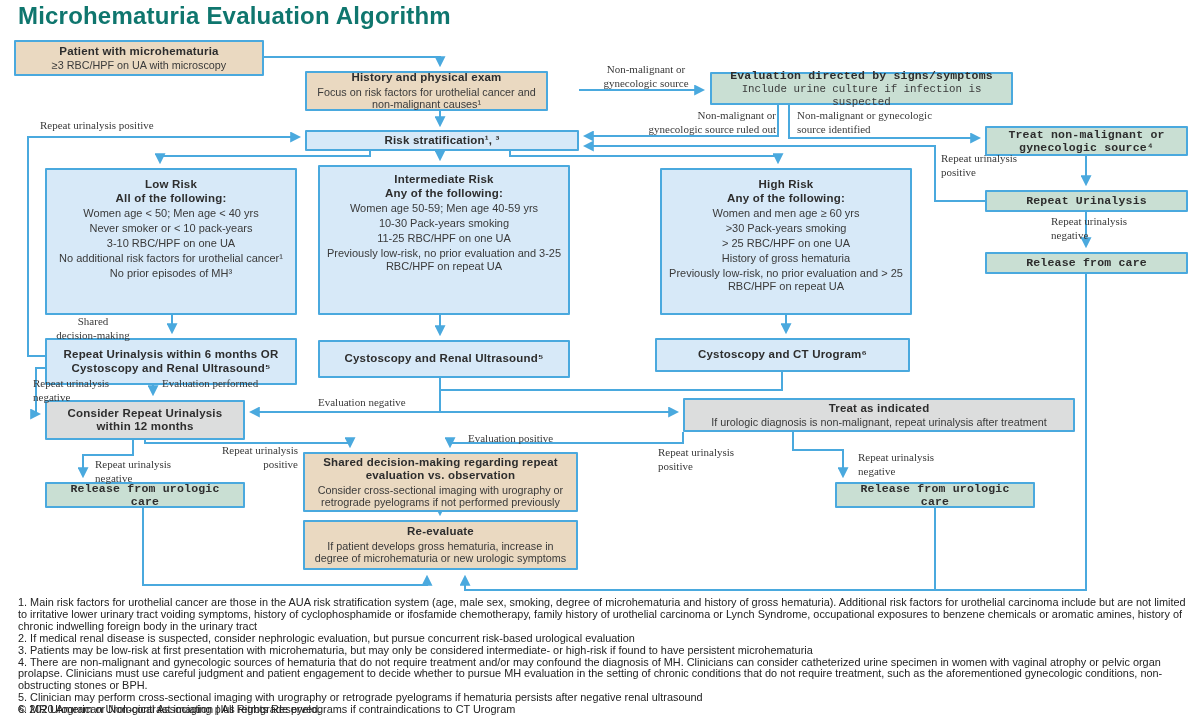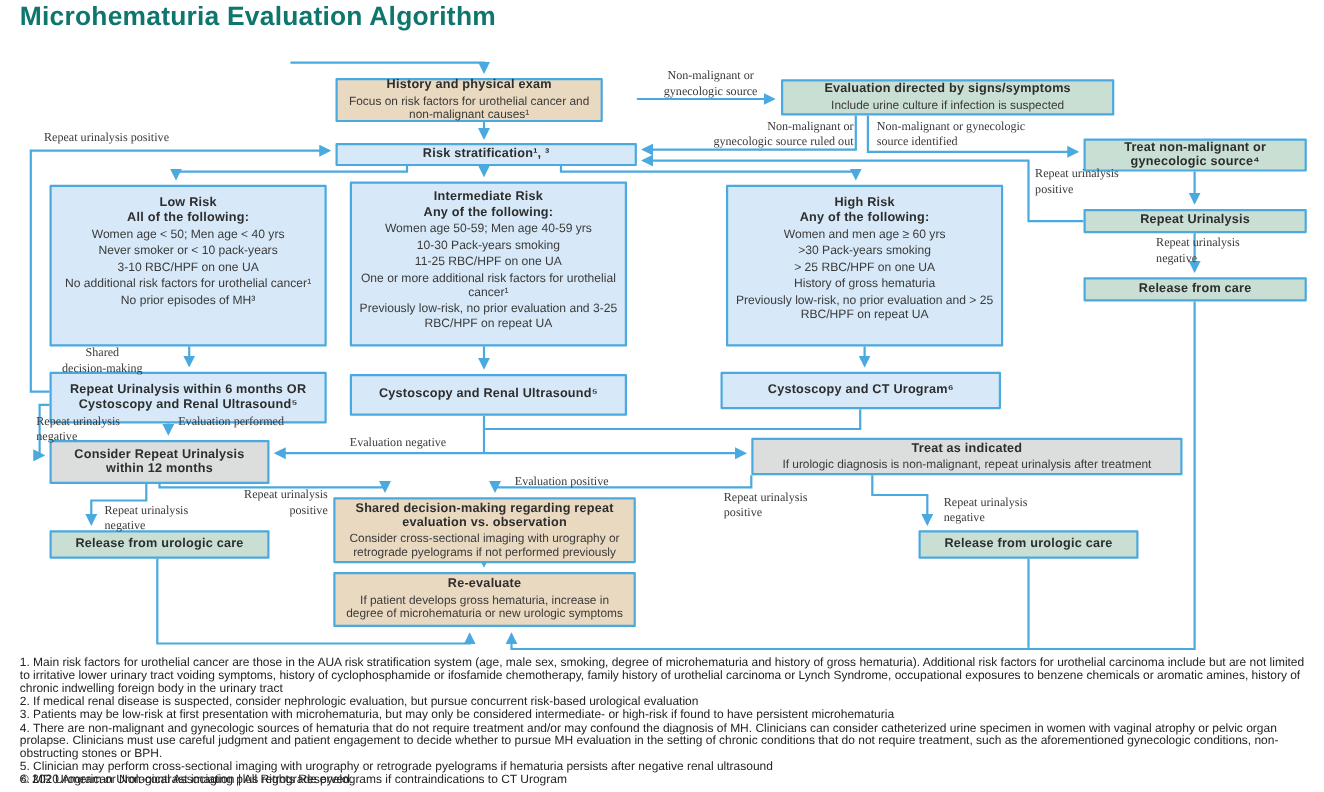--- a/index.html
+++ b/index.html
@@ -4,21 +4,21 @@
 <style>
   html,body{margin:0;padding:0;background:#fff;}
   .canvas{position:relative;width:1204px;height:720px;background:#ffffff;
           font-family:"Liberation Sans",sans-serif;overflow:hidden;}
   .page-title{position:absolute;left:18px;top:2px;font-size:24px;font-weight:bold;
               color:#0f766e;letter-spacing:.2px;}
   svg.wires{position:absolute;left:0;top:0;pointer-events:none;}
   .node{position:absolute;border:2px solid #4aa9de;box-sizing:border-box;text-align:center;
         display:flex;flex-direction:column;justify-content:center;padding:2px 6px;border-radius:1px;}
   .tan{background:#ead9c1;}
-  .green{background:#c9dfd3;}
+  .green{background:#c9dfd3;font-family:Liberation Mono, monospace;}
   .blue{background:#d7e9f8;}
   .gray{background:#dcdddd;align-items:center;}
   .node-title{font-weight:bold;font-size:11.5px;color:#2d2d2d;line-height:13.5px;letter-spacing:.2px;}
   .node-sub{font-size:10.8px;color:#3a3a3a;line-height:12.5px;margin-top:1px;}
   .item{font-size:11px;color:#3a3a3a;line-height:13px;margin-top:2px;}
   .elabel{position:absolute;font-size:11px;color:#3a3a3a;line-height:13.5px;white-space:pre-line;font-family:Liberation Serif, serif;}
   .t-right{text-align:right;}
   .t-center{text-align:center;}
   
   .n-patient{left:14px;top:40px;width:250px;height:36px;}
@@ -100,20 +100,24 @@
       <path d="M440 412 H251" marker-end="url(#ah)"></path>
       <path d="M440 412 H677" marker-end="url(#ah)"></path>
       <path d="M133 440 V455 H83 V476" marker-end="url(#ah)"></path>
       <path d="M145 440 V443 H350 V446" marker-end="url(#ah)"></path>
       <path d="M683 432 V443 H450 V446" marker-end="url(#ah)"></path>
       <path d="M793 432 V450 H843 V476" marker-end="url(#ah)"></path>
       <path d="M440 512 V514" marker-end="url(#ah)"></path>
     </g>
   </svg>
 
+  <div class="node tan n-patient">
+    <div class="node-title">Patient with microhematuria</div>
+    <div class="node-sub">≥3 RBC/HPF on UA with microscopy</div>
+  </div>
 
   <div class="node tan n-history">
     <div class="node-title">History and physical exam</div>
     <div class="node-sub">Focus on risk factors for urothelial cancer and non-malignant causes¹</div>
   </div>
 
   <div class="node green n-evaluation">
     <div class="node-title">Evaluation directed by signs/symptoms</div>
     <div class="node-sub">Include urine culture if infection is suspected</div>
   </div>
@@ -143,21 +147,20 @@
     <div class="item">No additional risk factors for urothelial cancer¹</div>
     <div class="item">No prior episodes of MH³</div>
   </div>
 
   <div class="node blue n-int">
     <div class="node-title">Intermediate Risk</div>
     <div class="node-title">Any of the following:</div>
     <div class="item">Women age 50-59; Men age 40-59 yrs</div>
     <div class="item">10-30 Pack-years smoking</div>
     <div class="item">11-25 RBC/HPF on one UA</div>
-    <div class="item">One or more additional risk factors for urothelial cancer¹</div>
     <div class="item">Previously low-risk, no prior evaluation and 3-25 RBC/HPF on repeat UA</div>
   </div>
 
   <div class="node blue n-high">
     <div class="node-title">High Risk</div>
     <div class="node-title">Any of the following:</div>
     <div class="item">Women and men age ≥ 60 yrs</div>
     <div class="item">&gt;30 Pack-years smoking</div>
     <div class="item">&gt; 25 RBC/HPF on one UA</div>
     <div class="item">History of gross hematuria</div>

